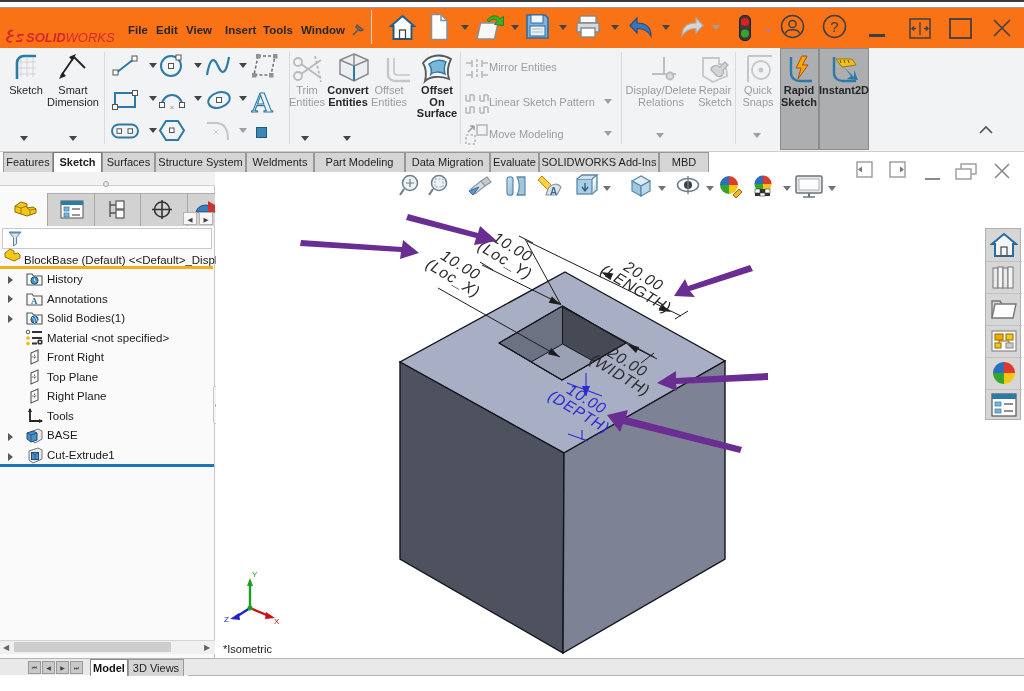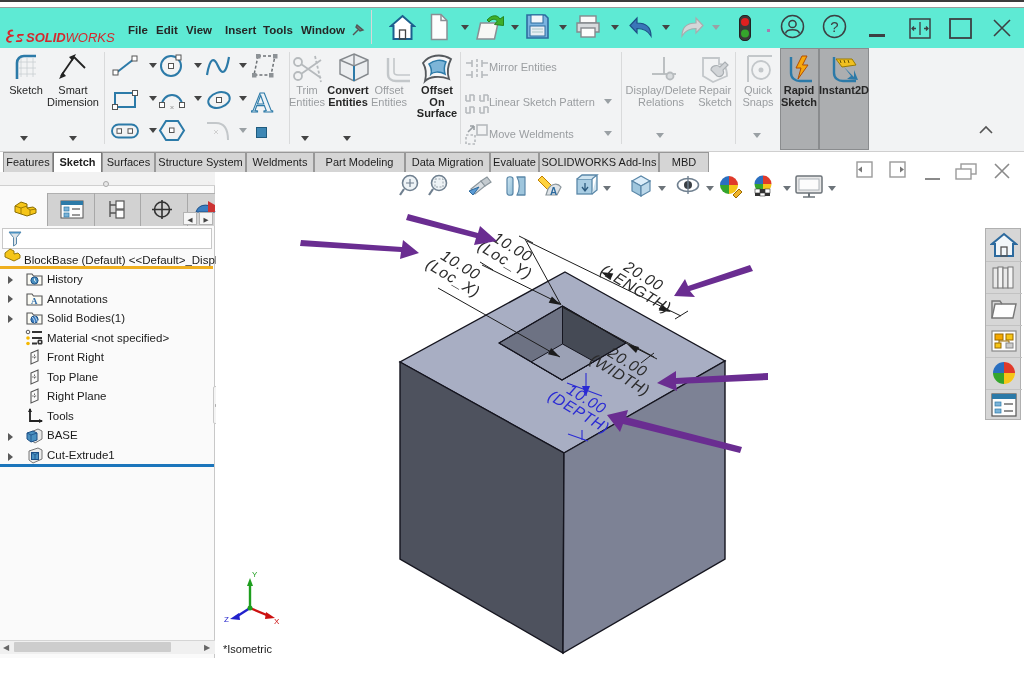--- a/index.html
+++ b/index.html
@@ -1,19 +1,19 @@
 <!DOCTYPE html>
 <html><head>
 <meta charset="utf-8">
 <style>
 *{margin:0;padding:0;box-sizing:border-box;}
 body{font-family:"Liberation Sans",sans-serif;width:1024px;height:691px;overflow:hidden;background:#fff;}
 #page{position:relative;width:1024px;height:691px;}
 #topstrip{position:absolute;left:0;top:0;width:1024px;height:8px;background:#fff;border-top:2px solid #3c3c3c;border-bottom:1px solid #9b9b9b;}
-#menubar{position:absolute;left:0;top:8px;width:1024px;height:40px;background:#5eead4;}
+#menubar{position:absolute;left:0;top:8px;width:1024px;height:40px;background:#f97316;}
 .menu{position:absolute;top:16px;font-size:11.5px;font-weight:bold;color:#262626;}
 #ribbon{position:absolute;left:0;top:48px;width:1024px;height:104px;background:#f2f3f4;border-bottom:1px solid #cfcfcf;}
 .vsep{position:absolute;top:4px;width:1px;height:92px;background:#d9dadb;}
 .rlabel{position:absolute;font-size:11px;color:#262626;text-align:center;line-height:11.5px;}
 .rlabel.g{color:#9a9da0;}
 .dd{position:absolute;width:0;height:0;border-left:4px solid transparent;border-right:4px solid transparent;border-top:5px solid #444;}
 .dd.g{border-top-color:#9aa0a4;}
 #tabbar{position:absolute;left:0;top:152px;width:1024px;height:20px;background:#fff;}
 .tab{position:absolute;top:0;height:20px;background:#d5d5d5;border:1px solid #989898;border-bottom:none;font-size:11px;color:#1e1e1e;text-align:center;line-height:19px;}
 .tab.active{background:#fff;font-weight:bold;border:1px solid #7a7a7a;border-bottom:none;}
@@ -250,21 +250,21 @@
 </svg>
 <div class="rlabel g" style="left:489px;top:49px;width:130px;text-align:left">Linear Sketch Pattern</div>
 <div class="dd g" style="left:604px;top:51px"></div>
 <svg style="position:absolute;left:464px;top:75px" width="26" height="22" viewBox="0 0 26 22">
 <g fill="none" stroke="#b6babd" stroke-width="1.6">
 <rect x="13" y="2" width="10" height="10"></rect>
 <rect x="2" y="12" width="9" height="9" stroke-dasharray="2.5 2"></rect>
 <path d="M4 9 L10 3 M10 3 L6 3 M10 3 L10 7" stroke="#9aa0a4"></path>
 </g>
 </svg>
-<div class="rlabel g" style="left:489px;top:81px;width:90px;text-align:left">Move Weldments</div>
+<div class="rlabel g" style="left:489px;top:81px;width:90px;text-align:left">Move Modeling</div>
 <div class="dd g" style="left:604px;top:83px"></div>
 <svg style="position:absolute;left:648px;top:7px" width="34" height="28" viewBox="0 0 34 28">
 <g stroke="#b6babd" stroke-width="1.8" fill="none">
 <line x1="16" y1="2" x2="16" y2="19"></line>
           <line x1="4" y1="19" x2="28" y2="19"></line>
 <circle cx="22" cy="21" r="3.5" fill="#d9dcde"></circle>
 </g>
 </svg>
 <div class="rlabel g" style="left:616px;top:37px;width:90px">Display/Delete<br>Relations</div>
 <div class="dd g" style="left:656px;top:85px"></div>
@@ -647,13 +647,22 @@
 <svg style="position:absolute;left:4px;top:163px" width="28" height="26" viewBox="0 0 28 26">
 <rect x="2" y="2" width="24" height="22" fill="#fdfdfd" stroke="#555" stroke-width="1.2"></rect>
 <rect x="2" y="2" width="24" height="5" fill="#2c7aa8"></rect>
 <rect x="5" y="10" width="6" height="4" fill="#7ab3d8" stroke="#2c7aa8" stroke-width="0.7"></rect>
 <rect x="5" y="17" width="6" height="4" fill="#7ab3d8" stroke="#2c7aa8" stroke-width="0.7"></rect>
 <line x1="14" y1="12" x2="23" y2="12" stroke="#555" stroke-width="1.3"></line>
 <line x1="14" y1="19" x2="23" y2="19" stroke="#555" stroke-width="1.3"></line>
 </svg>
 </div>
 </div>
+<div id="bottombar">
+<div style="position:absolute;left:28px;top:2px;width:13px;height:13px;background:#c9c9c9;border:1px solid #9a9a9a;font-size:6px;color:#444;text-align:center;line-height:12px">⏮</div>
+      <div style="position:absolute;left:42px;top:2px;width:13px;height:13px;background:#c9c9c9;border:1px solid #9a9a9a;font-size:6px;color:#444;text-align:center;line-height:12px">◀</div>
+      <div style="position:absolute;left:56px;top:2px;width:13px;height:13px;background:#c9c9c9;border:1px solid #9a9a9a;font-size:6px;color:#444;text-align:center;line-height:12px">▶</div>
+      <div style="position:absolute;left:70px;top:2px;width:13px;height:13px;background:#c9c9c9;border:1px solid #9a9a9a;font-size:6px;color:#444;text-align:center;line-height:12px">⏭</div>
+<div style="position:absolute;left:90px;top:0;width:38px;height:17px;background:#fff;border:1px solid #8a8a8a;border-bottom:none;font-size:11px;font-weight:bold;color:#111;text-align:center;line-height:16px">Model</div>
+<div style="position:absolute;left:128px;top:0;width:56px;height:17px;background:#d5d5d5;border:1px solid #9a9a9a;border-bottom:none;font-size:11px;color:#222;text-align:center;line-height:16px">3D Views</div>
+<div style="position:absolute;left:188px;top:0;width:836px;height:17px;border-bottom:1px solid #b4b4b4"></div>
+</div>
 </div>
 
 </body></html>

